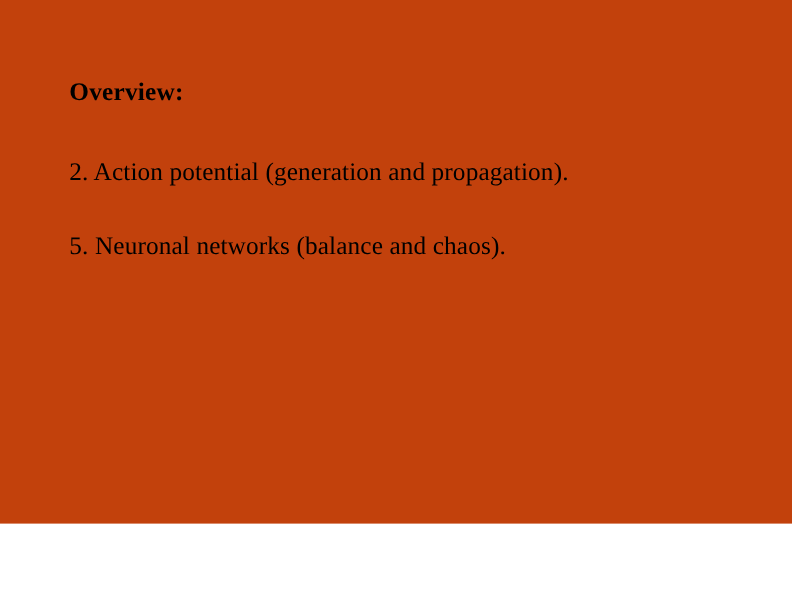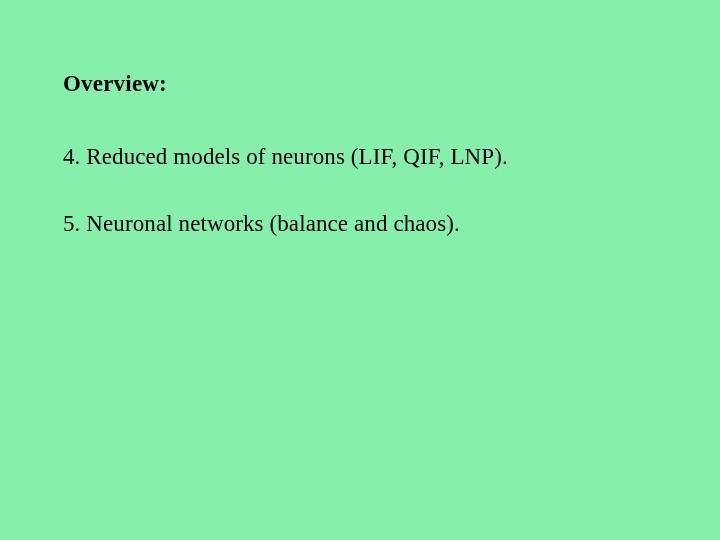--- a/index.html
+++ b/index.html
@@ -11,22 +11,22 @@
     height: 540px;
     background: #ffffff;
     font-family: "Liberation Serif", "DejaVu Serif", serif;
     color: #000000;
     overflow: hidden;
   }
 
   .slide {
     position: relative;
     width: 720px;
-    height: 540px;
-    background: #86efac;
+    height: 476px;
+    background: #c2410c;
     box-sizing: border-box;
   }
 
   .slide-body {
     position: absolute;
     left: 63px;
     top: 70px;
     right: 20px;
   }
 
@@ -60,18 +60,18 @@
 </style>
 </head>
 <body>
 
 <div class="slide">
   <div class="slide-body">
 
     <h1 class="slide-title">Overview:</h1>
 
     <ul class="outline-list">
-      <li class="outline-item">4. Reduced models of neurons (LIF, QIF, LNP).</li>
+      <li class="outline-item">2. Action potential (generation and propagation).</li>
       <li class="outline-item">5. Neuronal networks (balance and chaos).</li>
     </ul>
 
   </div>
 </div>
 
 </body></html>

